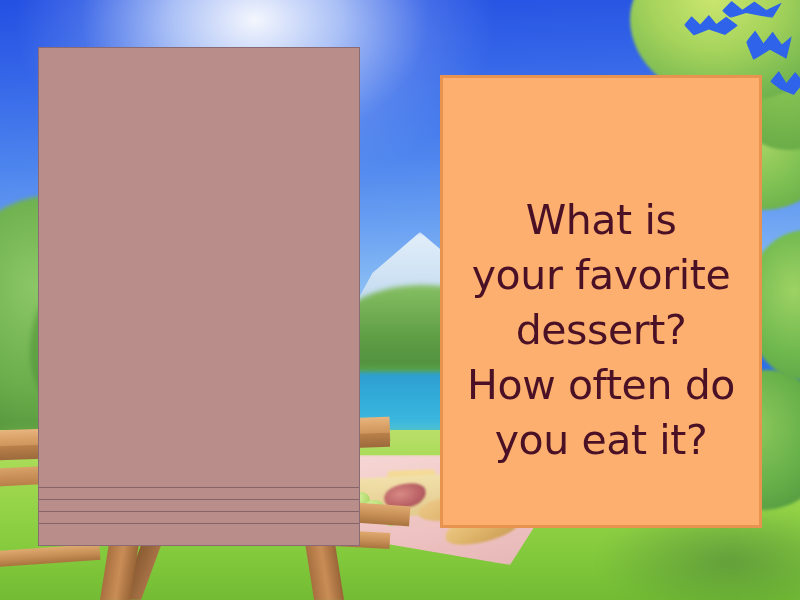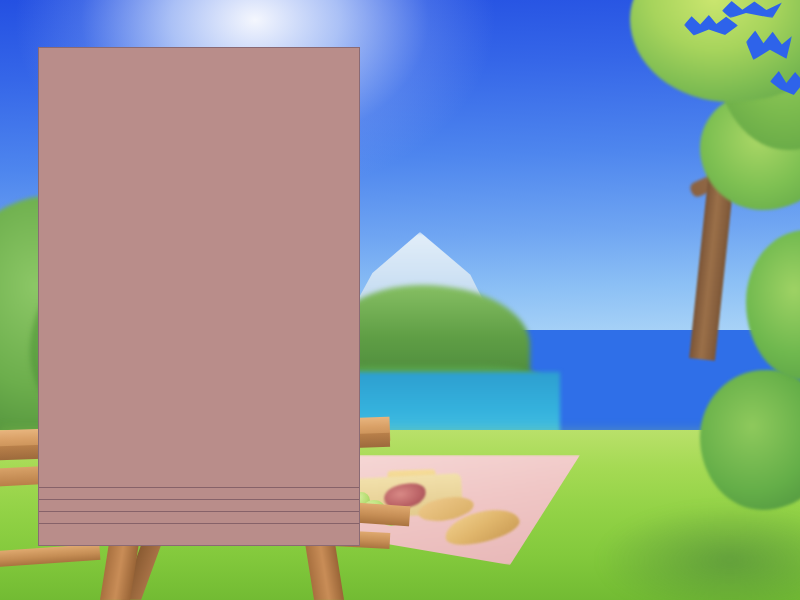--- a/index.html
+++ b/index.html
@@ -396,14 +396,21 @@
 
   <div class="card-back">
     <div class="card-back-lines">
       <div class="ln ln1"></div>
       <div class="ln ln2"></div>
       <div class="ln ln3"></div>
       <div class="ln ln4"></div>
     </div>
   </div>
 
+  <div class="card-front">
+    <div class="card-front-text">What is
+your favorite
+dessert?
+How often do
+you eat it?</div>
+  </div>
 
 </div>
 
 </body></html>

